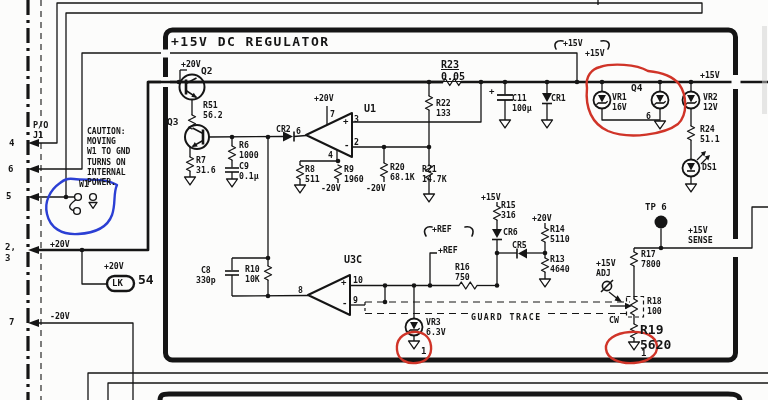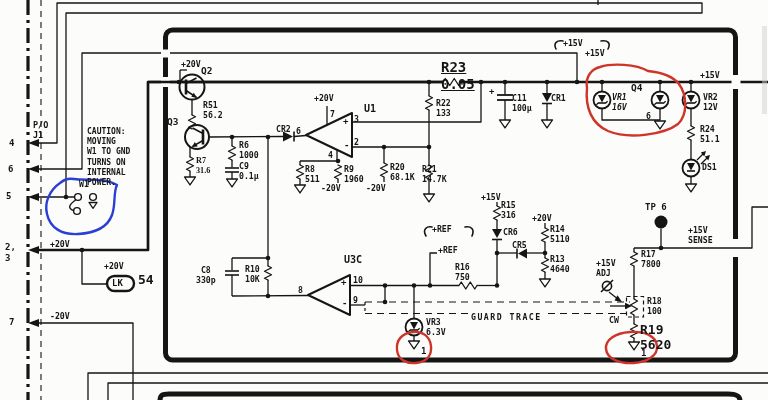--- a/index.html
+++ b/index.html
@@ -235,20 +235,21 @@
       <circle cx="607" cy="286" r="4.6" fill="none" stroke="#151515" stroke-width="1.6"></circle>
       <polyline points="601,292 613,280" fill="none" stroke="#151515" stroke-width="1.6" stroke-linejoin="round" stroke-linecap="butt"></polyline>
       <polyline points="609,292 619,300" fill="none" stroke="#151515" stroke-width="1.3" stroke-linejoin="round" stroke-linecap="butt"></polyline>
       <polygon points="622,302 614.5,300.5 617.5,295.3" fill="#151515" stroke="none"></polygon>
       <rect x="762" y="26" width="5" height="88" fill="#cfcfcf" opacity="0.5"></rect>
       <path d="M60,183 C50,190 44,202 47,214 C50,228 62,235 78,234 C96,233 108,226 112,215 C116,204 113,193 117,185 C104,177 86,181 74,179 C67,178 64,180 60,183 Z" fill="none" stroke="#2b3fd4" stroke-width="2.4" stroke-linejoin="round" stroke-linecap="round"></path>
       <path d="M600,67 C592,69 585,76 587,88 C585,108 592,124 608,131 C630,140 665,134 678,124 C688,114 687,95 679,84 C671,74 658,72 648,71 C636,64 612,63 600,67 Z" fill="none" stroke="#d03428" stroke-width="2.4" stroke-linejoin="round" stroke-linecap="round"></path>
       <path d="M413,332 C402,333 396,340 397,350 C398,360 407,364 416,363 C427,362 432,355 431,346 C430,336 422,331 413,332 Z" fill="none" stroke="#d03428" stroke-width="2.4" stroke-linejoin="round" stroke-linecap="round"></path>
       <path d="M630,332 C615,333 605,340 606,349 C607,359 620,364 634,363 C648,362 658,355 657,346 C656,336 645,331 630,332 Z" fill="none" stroke="#d03428" stroke-width="2.4" stroke-linejoin="round" stroke-linecap="round"></path>
     </svg>
+  <div id="title-label" style="left: 171px; top: 34px;">+15V DC REGULATOR</div>
   <div id="labels">
       <div class="lbl" style="left: 9px; top: 138px; font-size: 9px;">4</div>
       <div class="lbl" style="left: 8px; top: 164px; font-size: 9px;">6</div>
       <div class="lbl" style="left: 6px; top: 191px; font-size: 9px;">5</div>
       <div class="lbl" style="left: 5px; top: 242px; font-size: 9px;">2,
 3</div>
       <div class="lbl" style="left: 9px; top: 317px; font-size: 9px;">7</div>
       <div class="lbl" style="left: 33px; top: 120px; font-size: 8.5px;">P/O
 J1</div>
       <div class="lbl" style="left: 87px; top: 127px; font-size: 8px; line-height: 1.28;">CAUTION:
@@ -261,21 +262,21 @@
       <div class="lbl" style="left: 50px; top: 240px; font-size: 8.2px;">+20V</div>
       <div class="lbl" style="left: 104px; top: 262px; font-size: 8.2px;">+20V</div>
       <div class="lbl" style="left: 112px; top: 277.5px; font-size: 9px;">LK</div>
       <div class="lbl" style="left: 138px; top: 272px; font-size: 13px;">54</div>
       <div class="lbl" style="left: 50px; top: 312px; font-size: 8.2px;">-20V</div>
       <div class="lbl" style="left: 181px; top: 60px; font-size: 8.2px;">+20V</div>
       <div class="lbl" style="left: 201px; top: 65px; font-size: 9.5px;">Q2</div>
       <div class="lbl" style="left: 203px; top: 101px; font-size: 8.2px;">R51
 56.2</div>
       <div class="lbl" style="left: 167px; top: 116px; font-size: 9.5px;">Q3</div>
-      <div class="lbl" style="left: 196px; top: 156px; font-size: 8.2px; font-family: Liberation Serif, serif;">R7
+      <div class="lbl" style="left: 196px; top: 156px; font-size: 8.2px;">R7
 31.6</div>
       <div class="lbl" style="left: 239px; top: 141px; font-size: 8.2px;">R6
 1000</div>
       <div class="lbl" style="left: 239px; top: 162px; font-size: 8.2px;">C9
 0.1µ</div>
       <div class="lbl" style="left: 276px; top: 125px; font-size: 8.2px;">CR2</div>
       <div class="lbl" style="left: 296px; top: 127px; font-size: 8.2px;">6</div>
       <div class="lbl" style="left: 314px; top: 94px; font-size: 8.2px;">+20V</div>
       <div class="lbl" style="left: 330px; top: 110px; font-size: 8.2px;">7</div>
       <div class="lbl" style="left: 340px; top: 103px; font-size: 10px; padding-left: 24px;">U1</div>
@@ -289,31 +290,31 @@
       <div class="lbl" style="left: 344px; top: 165px; font-size: 8.2px;">R9
 1960</div>
       <div class="lbl" style="left: 321px; top: 184px; font-size: 8.2px;">-20V</div>
       <div class="lbl" style="left: 390px; top: 163px; font-size: 8.2px;">R20
 68.1K</div>
       <div class="lbl" style="left: 366px; top: 184px; font-size: 8.2px;">-20V</div>
       <div class="lbl" style="left: 436px; top: 99px; font-size: 8.2px;">R22
 133</div>
       <div class="lbl" style="left: 422px; top: 165px; font-size: 8.2px;">R21
 14.7K</div>
-      <div class="lbl" style="left: 441px; top: 59px; font-size: 14px; text-decoration: underline;">R23
+      <div class="lbl" style="left: 441px; top: 59px; font-size: 10px; text-decoration: underline;">R23
 0.05</div>
       <div class="lbl" style="left: 489px; top: 86px; font-size: 9px;">+</div>
       <div class="lbl" style="left: 512px; top: 94px; font-size: 8.2px;">C11
 100µ</div>
       <div class="lbl" style="left: 551px; top: 94px; font-size: 8.2px;">CR1</div>
       <div class="lbl" style="left: 563px; top: 39px; font-size: 8.2px;">+15V</div>
       <div class="lbl" style="left: 585px; top: 49px; font-size: 8.2px;">+15V</div>
       <div class="lbl" style="left: 700px; top: 71px; font-size: 8.2px;">+15V</div>
       <div class="lbl" style="left: 631px; top: 82px; font-size: 9.5px;">Q4</div>
-      <div class="lbl" style="left: 612px; top: 93px; font-size: 8.2px; font-style: italic;">VR1
+      <div class="lbl" style="left: 612px; top: 93px; font-size: 8.2px;">VR1
 16V</div>
       <div class="lbl" style="left: 646px; top: 112px; font-size: 8.2px;">6</div>
       <div class="lbl" style="left: 703px; top: 93px; font-size: 8.2px;">VR2
 12V</div>
       <div class="lbl" style="left: 700px; top: 125px; font-size: 8.2px;">R24
 51.1</div>
       <div class="lbl" style="left: 702px; top: 163px; font-size: 8.2px;">DS1</div>
       <div class="lbl" style="left: 481px; top: 193px; font-size: 8.2px;">+15V</div>
       <div class="lbl" style="left: 501px; top: 201px; font-size: 8.2px;">R15
 316</div>

